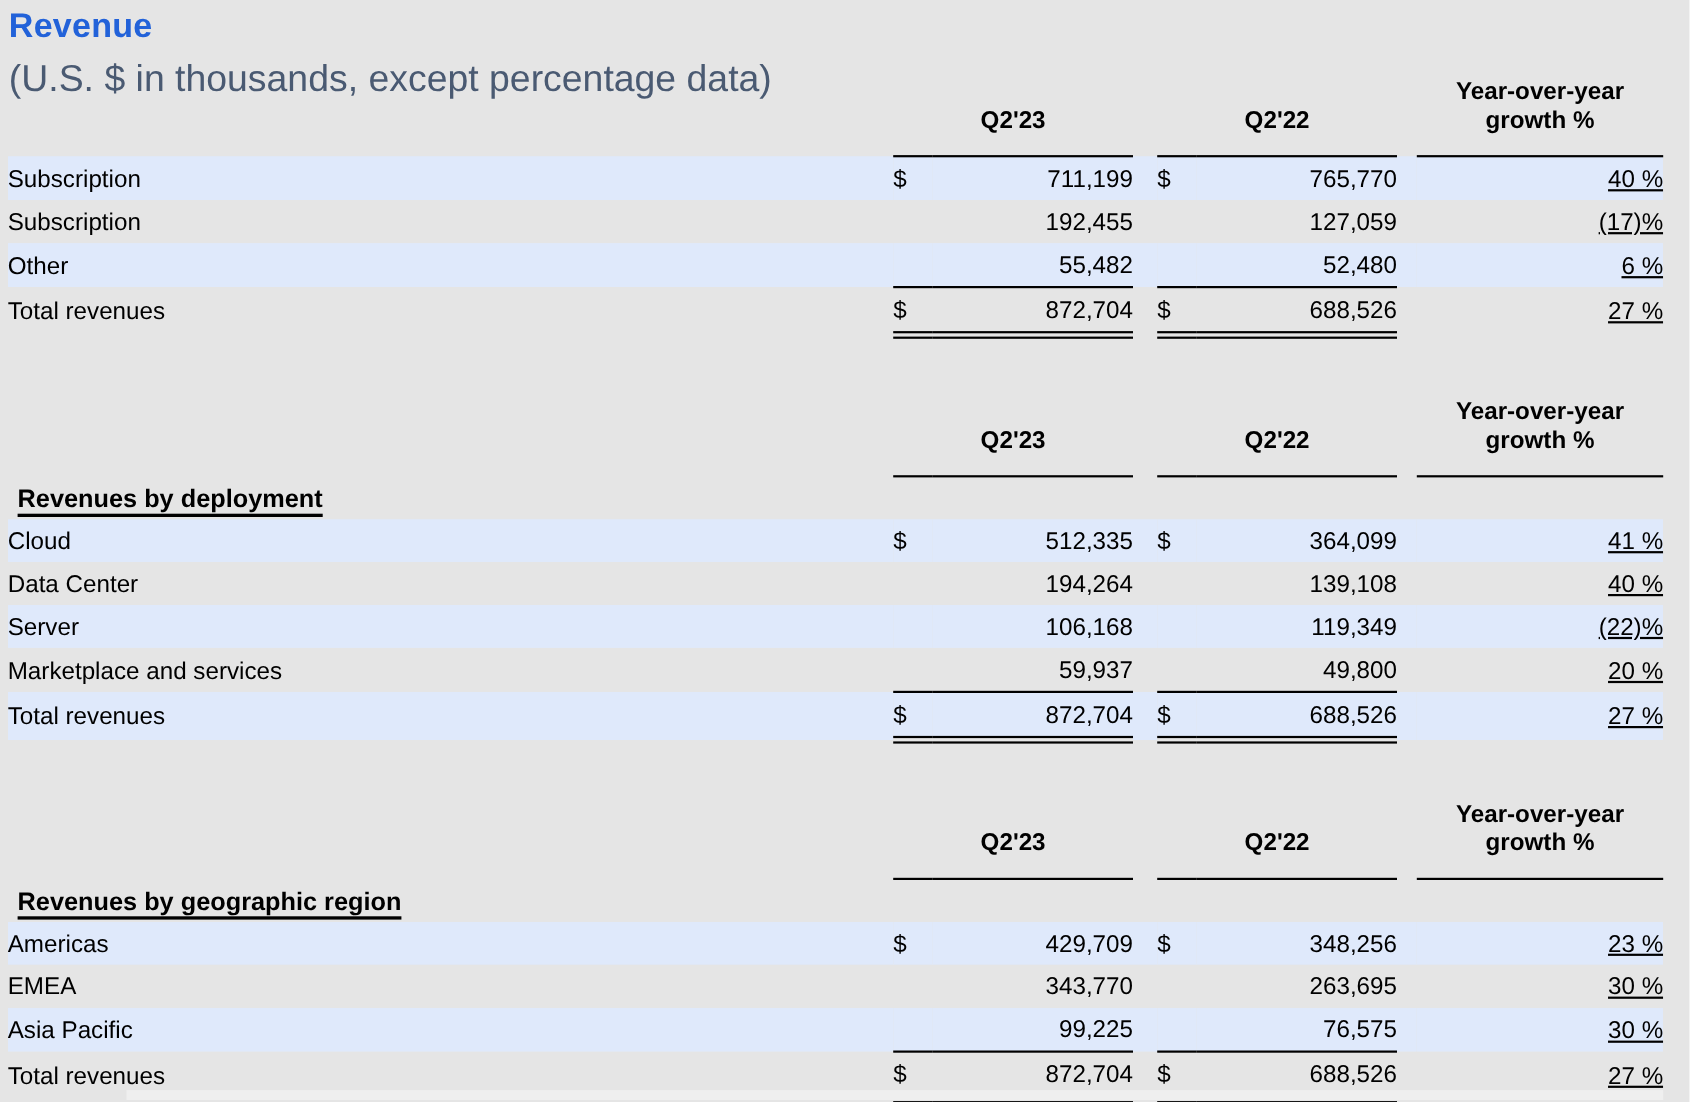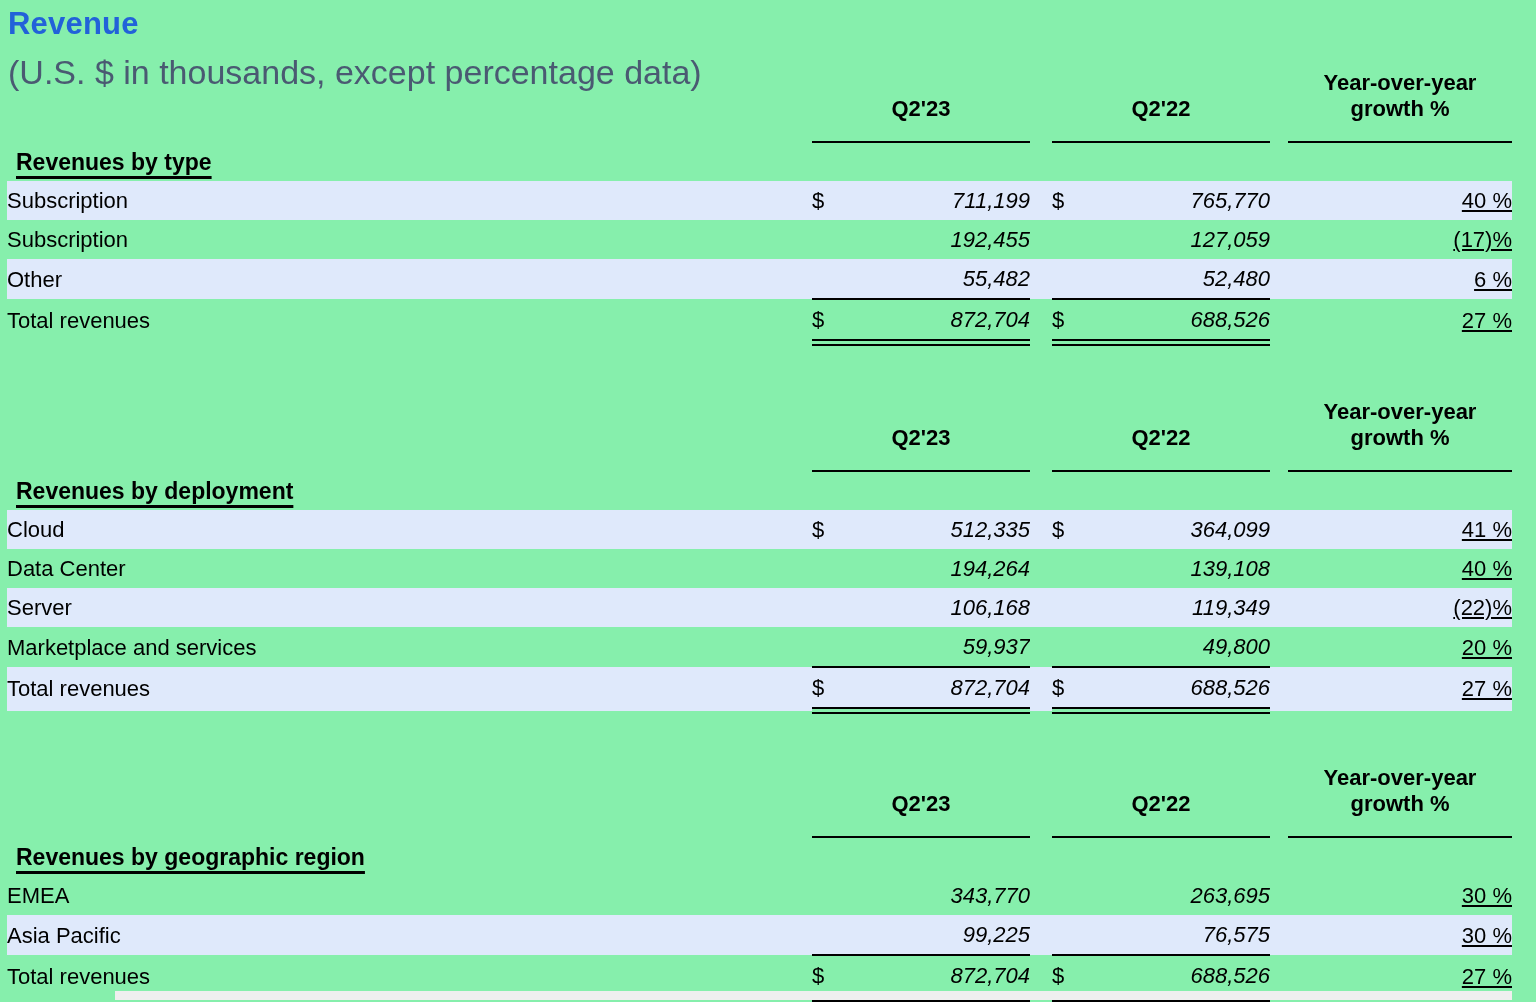--- a/index.html
+++ b/index.html
@@ -8,21 +8,21 @@
     --stripe:#DFE9FB;
     --ink:#000000;
   }
   *{box-sizing:border-box;}
   html,body{margin:0;padding:0;background:#ffffff;}
   body{font-family:"Liberation Sans", sans-serif; color:var(--ink);}
   .canvas{
     position:relative;
     width:1536px;
     height:1002px;
-    background:#86efac;
+    background:#e5e5e5;
     overflow:hidden;
   }
   .page-header{position:absolute;top:6px;left:8px;}
   .title{
     font-size:31px;
     font-weight:700;
     color:var(--accent);
     margin:0;
     letter-spacing:0.2px;
   }
@@ -74,21 +74,21 @@
     text-decoration-thickness:2.5px;
     text-underline-offset:6px;
   }
 
   
   .row{height:39px;padding-left:28px;}
   .row td{vertical-align:middle;line-height:39px;}
   .striped{background:var(--stripe);}
   .label{text-align:left;padding-left:9px;}
   .dollar{text-align:left;padding-left:8px;}
-  .amount{text-align:right;padding-right:8px;font-style:italic;}
+  .amount{text-align:right;padding-right:8px;}
   .growth-cell{text-align:right;padding-right:10px;text-decoration:underline;}
   .total .dollar,.total .amount{
     border-top:2px solid var(--ink);
     border-bottom:7px double var(--ink);
   }
 
   .next-row-partial{
     position:absolute;
     left:115px;
     top:991px;
@@ -120,23 +120,20 @@
     </colgroup>
     <thead>
       <tr class="colhead">
         <td class="label-head"></td>
         <th colspan="2">Q2'23</th>
         <td class="gap"></td>
         <th colspan="2">Q2'22</th>
         <td class="gap"></td>
         <th><span>Year-over-year</span><br><span>growth %</span></th>
       </tr>
-      <tr class="section-row">
-        <td colspan="8"><span class="section-title">Revenues by type</span></td>
-      </tr>
     </thead>
     <tbody>
         <tr class="row striped">
           <td class="label">Subscription</td>
           <td class="dollar">$</td>
           <td class="amount">711,199</td>
           <td class="gap"></td>
           <td class="dollar">$</td>
           <td class="amount">765,770</td>
           <td class="gap"></td>
@@ -271,20 +268,30 @@
         <td class="gap"></td>
         <th colspan="2">Q2'22</th>
         <td class="gap"></td>
         <th><span>Year-over-year</span><br><span>growth %</span></th>
       </tr>
       <tr class="section-row">
         <td colspan="8"><span class="section-title">Revenues by geographic region</span></td>
       </tr>
     </thead>
     <tbody>
+        <tr class="row striped">
+          <td class="label">Americas</td>
+          <td class="dollar">$</td>
+          <td class="amount">429,709</td>
+          <td class="gap"></td>
+          <td class="dollar">$</td>
+          <td class="amount">348,256</td>
+          <td class="gap"></td>
+          <td class="growth-cell">23 %</td>
+        </tr>
         <tr class="row">
           <td class="label">EMEA</td>
           <td class="dollar"></td>
           <td class="amount">343,770</td>
           <td class="gap"></td>
           <td class="dollar"></td>
           <td class="amount">263,695</td>
           <td class="gap"></td>
           <td class="growth-cell">30 %</td>
         </tr>

